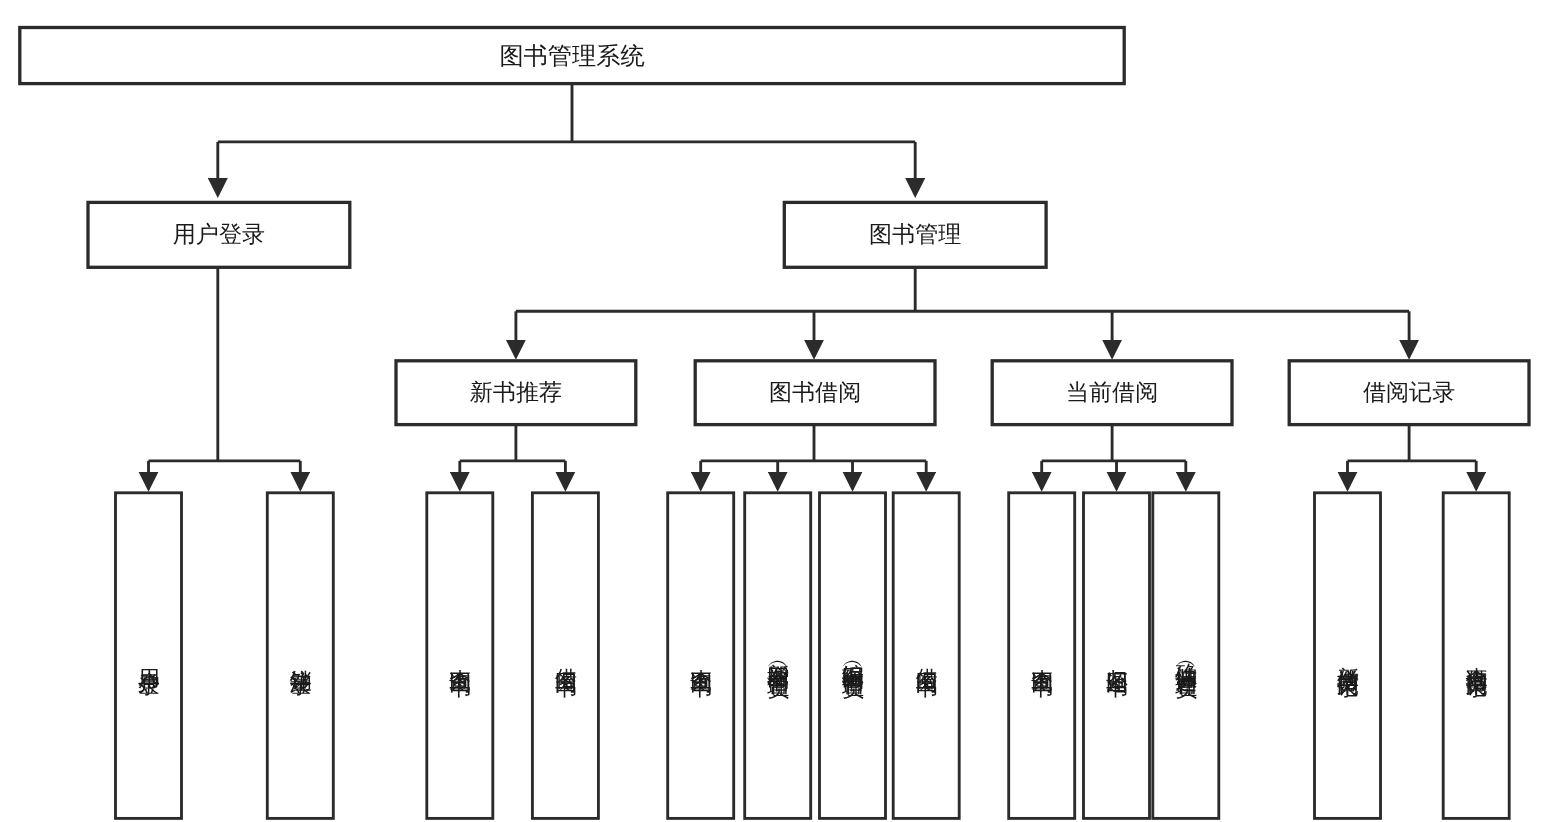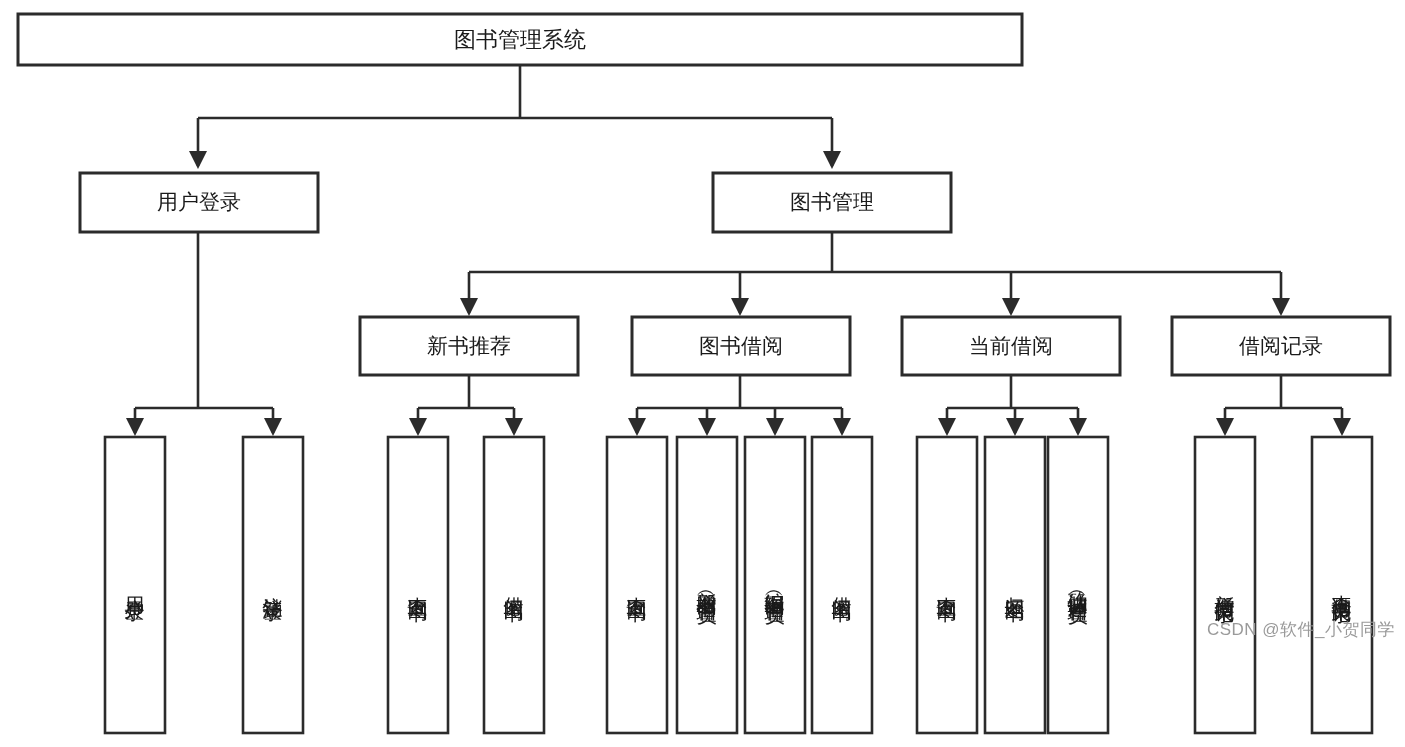--- a/index.html
+++ b/index.html
@@ -11,20 +11,21 @@
     width: 1405px;
     height: 747px;
     font-family: "Liberation Sans", "DejaVu Sans", sans-serif;
     overflow: hidden;
     position: relative;
   }
   #diagram-root {
     position: relative;
     width: 1405px;
     height: 647px;
+    margin-top: 11px;
   }
   svg#diagram-svg {
     position: absolute;
     left: 0;
     top: 0;
     width: 1405px;
     height: 747px;
     display: block;
   }
   .node-box {
@@ -197,14 +198,13 @@
   <div class="vlabel" style="left:745px; top:437px; width:60px; height:296px;">编辑图书（管理员）</div>
   <div class="vlabel" style="left:812px; top:437px; width:60px; height:296px;">借阅图书</div>
 
   <div class="vlabel" style="left:917px; top:437px; width:60px; height:296px;">查询图书</div>
   <div class="vlabel" style="left:985px; top:437px; width:60px; height:296px;">归还图书</div>
   <div class="vlabel" style="left:1048px; top:437px; width:60px; height:296px;">确认归还（管理员）</div>
 
   <div class="vlabel" style="left:1195px; top:437px; width:60px; height:296px;">新增借阅记录</div>
   <div class="vlabel" style="left:1312px; top:437px; width:60px; height:296px;">查询借阅记录</div>
 
-  <div class="watermark">CSDN @软件_小贺同学</div>
 </div>
 
 </body></html>

